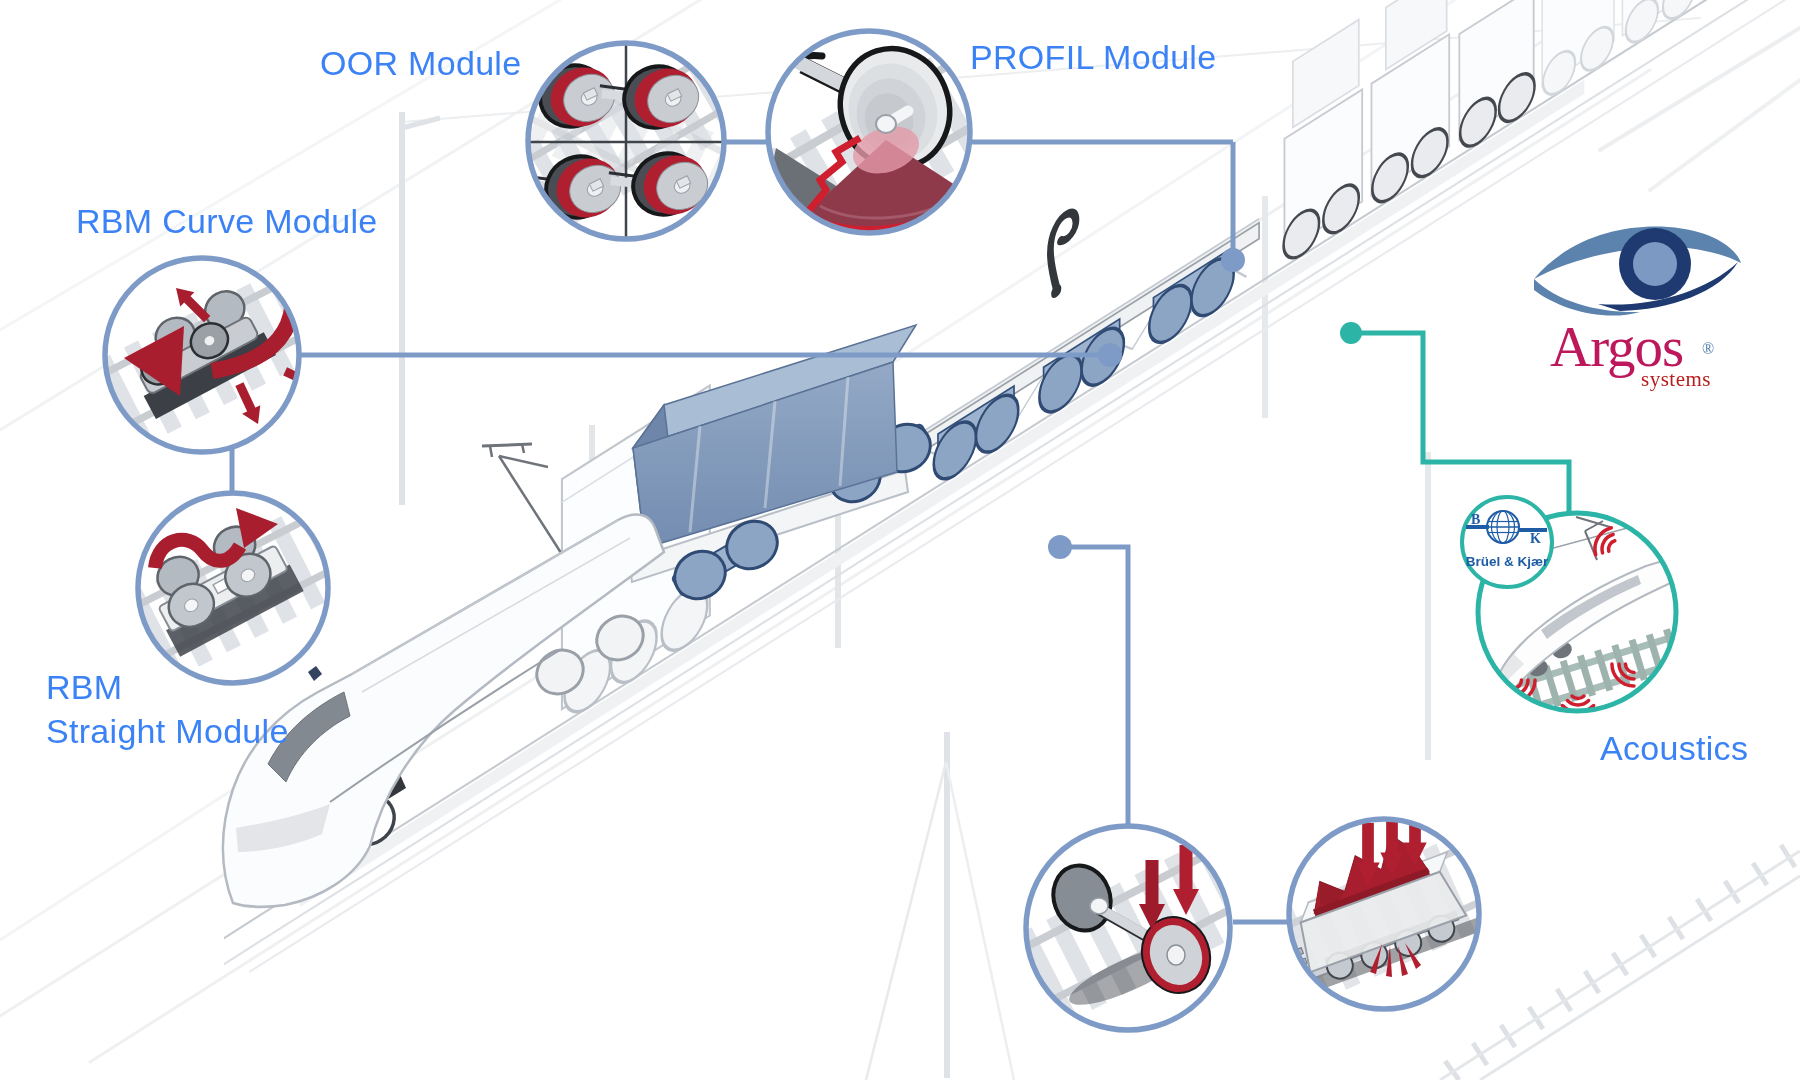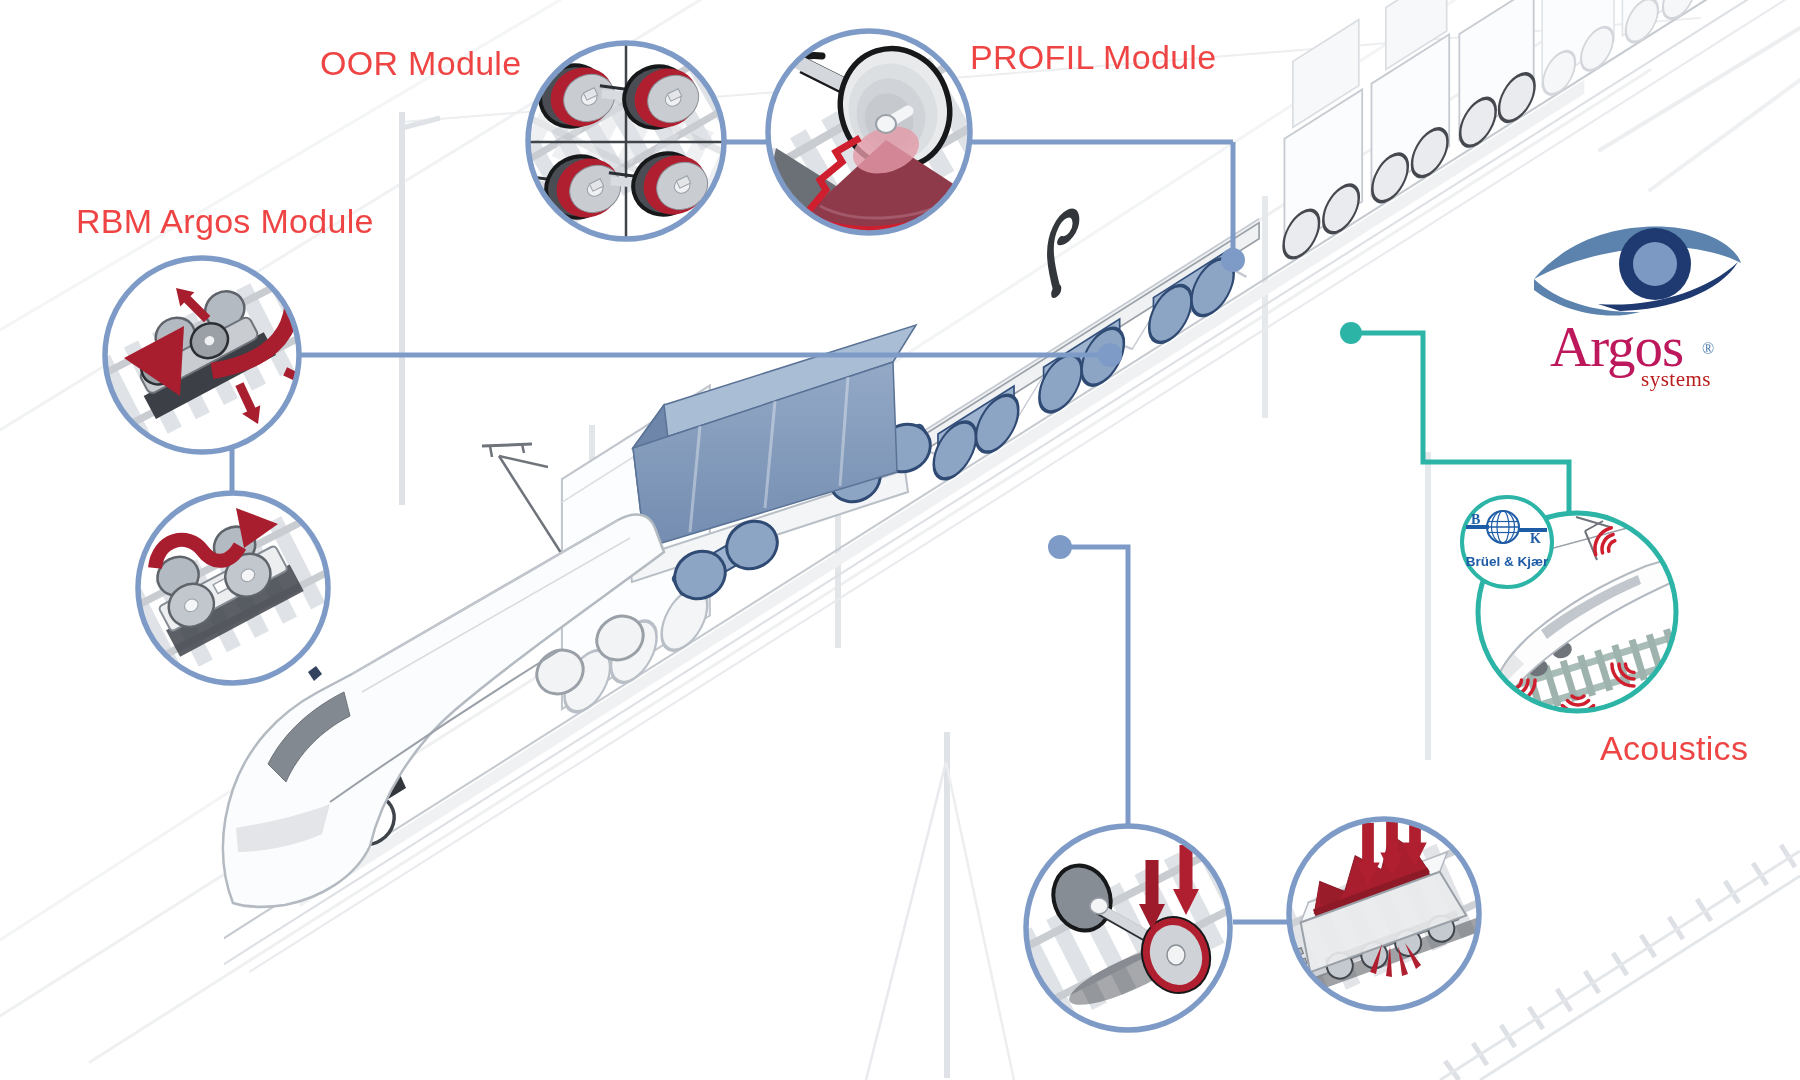--- a/index.html
+++ b/index.html
@@ -1,19 +1,19 @@
 <!DOCTYPE html>
 <html><head>
 <meta charset="utf-8">
 <style>
   html,body{margin:0;padding:0;background:#fff;}
   #stage{position:relative;width:1800px;height:1080px;background:#ffffff;overflow:hidden;
          font-family:"Liberation Sans",sans-serif;}
   #scene{position:absolute;left:0;top:0;}
-  .lbl{position:absolute;font:400 34px/1.28 "Liberation Sans",sans-serif;color:#ef4444;
+  .lbl{position:absolute;font:400 34px/1.28 "Liberation Sans",sans-serif;color:#3b82f6;
        letter-spacing:.3px;white-space:nowrap;}
   .brand-word{position:absolute;left:1550px;top:318px;font:400 57px/1 "Liberation Serif",serif;
        color:#be185d;letter-spacing:-1px;}
   .brand-reg{position:absolute;left:1702px;top:341px;font:400 16px/1 "Liberation Serif",serif;color:#4b7dad;}
   .brand-sub{position:absolute;left:1641px;top:369px;font:400 21px/1 "Liberation Serif",serif;
        color:#b91c1c;letter-spacing:.5px;}
 </style>
 </head>
 <body>
 
@@ -475,19 +475,23 @@
       <path d="M 1534 279 C 1558 302 1598 313 1640 312 C 1605 322 1560 310 1534 290 Z" fill="#5b83ad"></path>
       <path d="M 1598 304 C 1650 308 1706 292 1738 262 C 1720 292 1670 310 1620 311 Z" fill="#1e3a70"></path>
       <circle cx="1655" cy="264" r="36" fill="#1e3a70"></circle>
       <circle cx="1655" cy="264" r="22" fill="#7b99c2"></circle>
     </g>
   </g>
 </svg>
 
 <div class="lbl" style="left:320px;top:42px">OOR Module</div>
 <div class="lbl" style="left:970px;top:36px">PROFIL Module</div>
-<div class="lbl" style="left:76px;top:200px">RBM Argos Module</div>
+<div class="lbl" style="left:76px;top:200px">RBM Curve Module</div>
+<div class="lbl" style="left:46px;top:666px">
+  <div>RBM</div>
+  <div>Straight Module</div>
+</div>
 <div class="lbl" style="left:1600px;top:727px">Acoustics</div>
 
 <div class="brand-word">Argos</div>
 <div class="brand-reg">®</div>
 <div class="brand-sub">systems</div>
 </div>
 
 </body></html>

